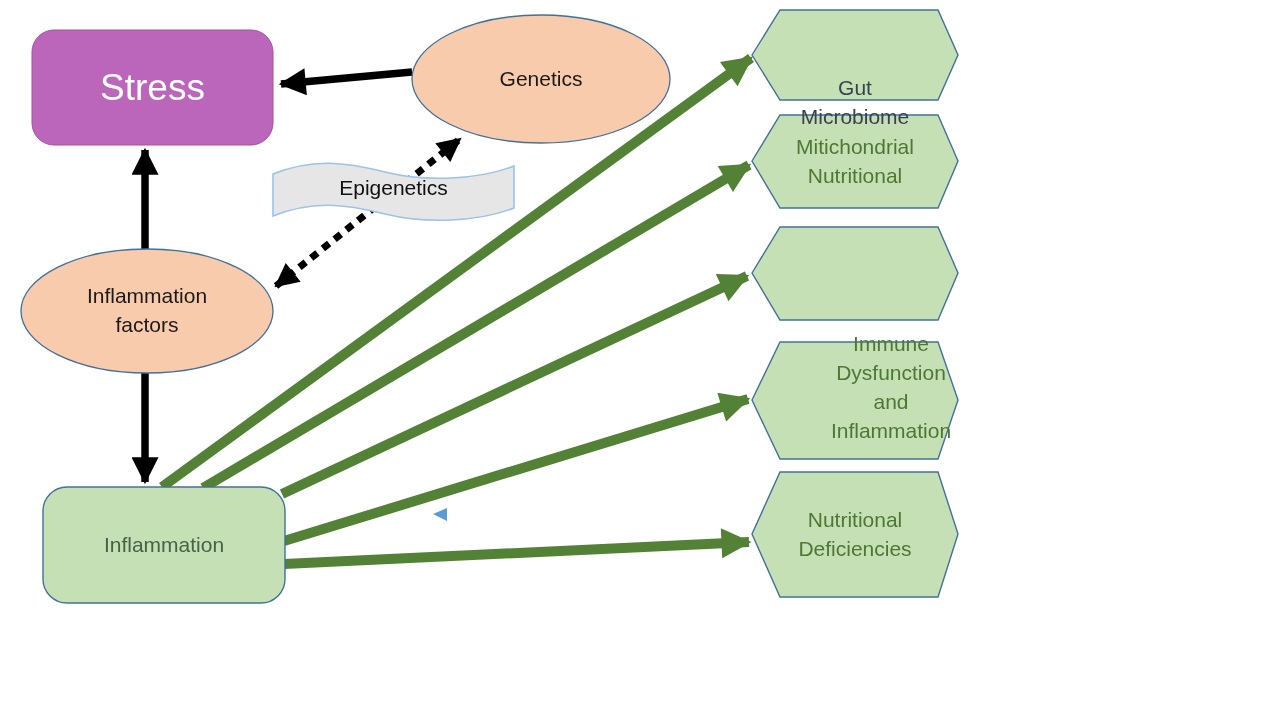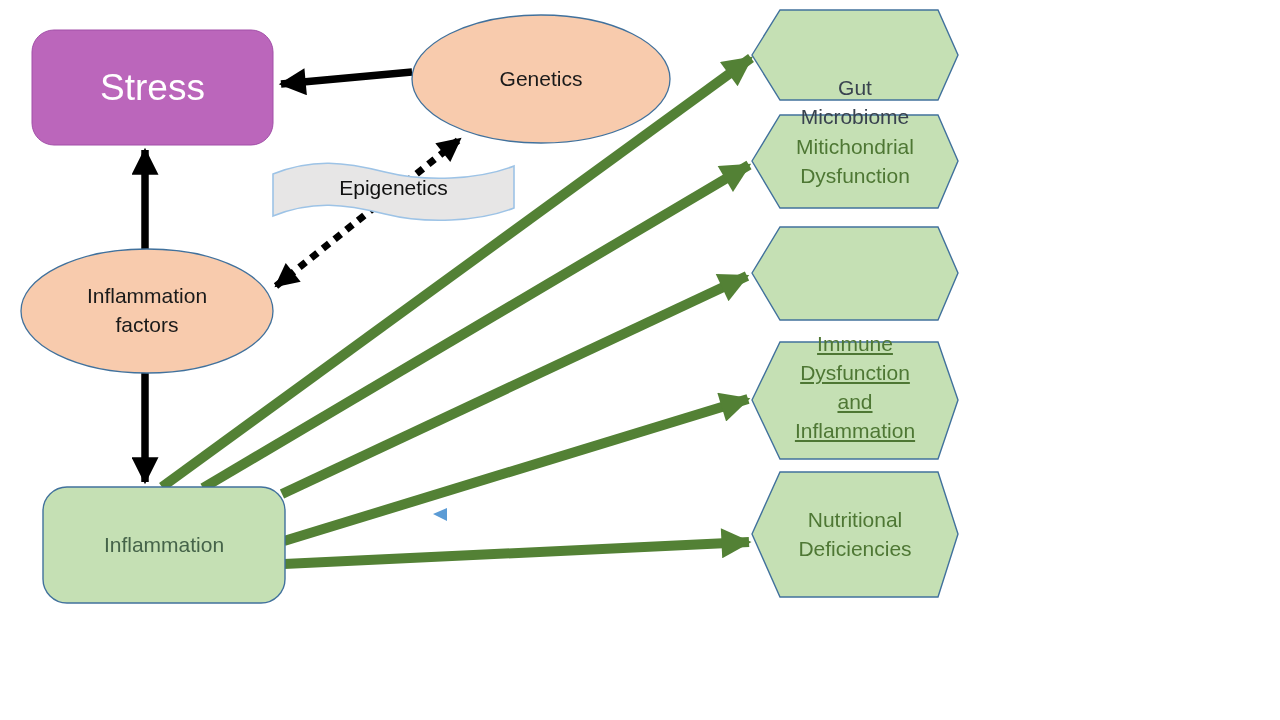--- a/index.html
+++ b/index.html
@@ -84,24 +84,24 @@
 factors</div>
 
   <div class="label label-epigenetics" style="left:272px;top:162px;width:243px;height:52px;">Epigenetics</div>
 
   <div class="label label-inflammation" style="left:43px;top:487px;width:242px;height:116px;">Inflammation</div>
 
   <div class="label hexlab hexlab-first" style="left:752px;top:10px;width:206px;height:90px;margin-top:48px;">Gut
 Microbiome</div>
 
   <div class="label hexlab" style="left:752px;top:115px;width:206px;height:93px;">Mitichondrial
-Dysfunction</div>
+Nutritional</div>
 
 
-  <div class="label hexlab" style="left:752px;top:342px;width:206px;height:92px;text-decoration:underline;">Immune
+  <div class="label hexlab" style="left:788px;top:342px;width:206px;height:92px;">Immune
 Dysfunction
 and
 Inflammation</div>
 
   <div class="label hexlab" style="left:752px;top:472px;width:206px;height:125px;">Nutritional
 Deficiencies</div>
 
 </div>
 
 </body></html>

